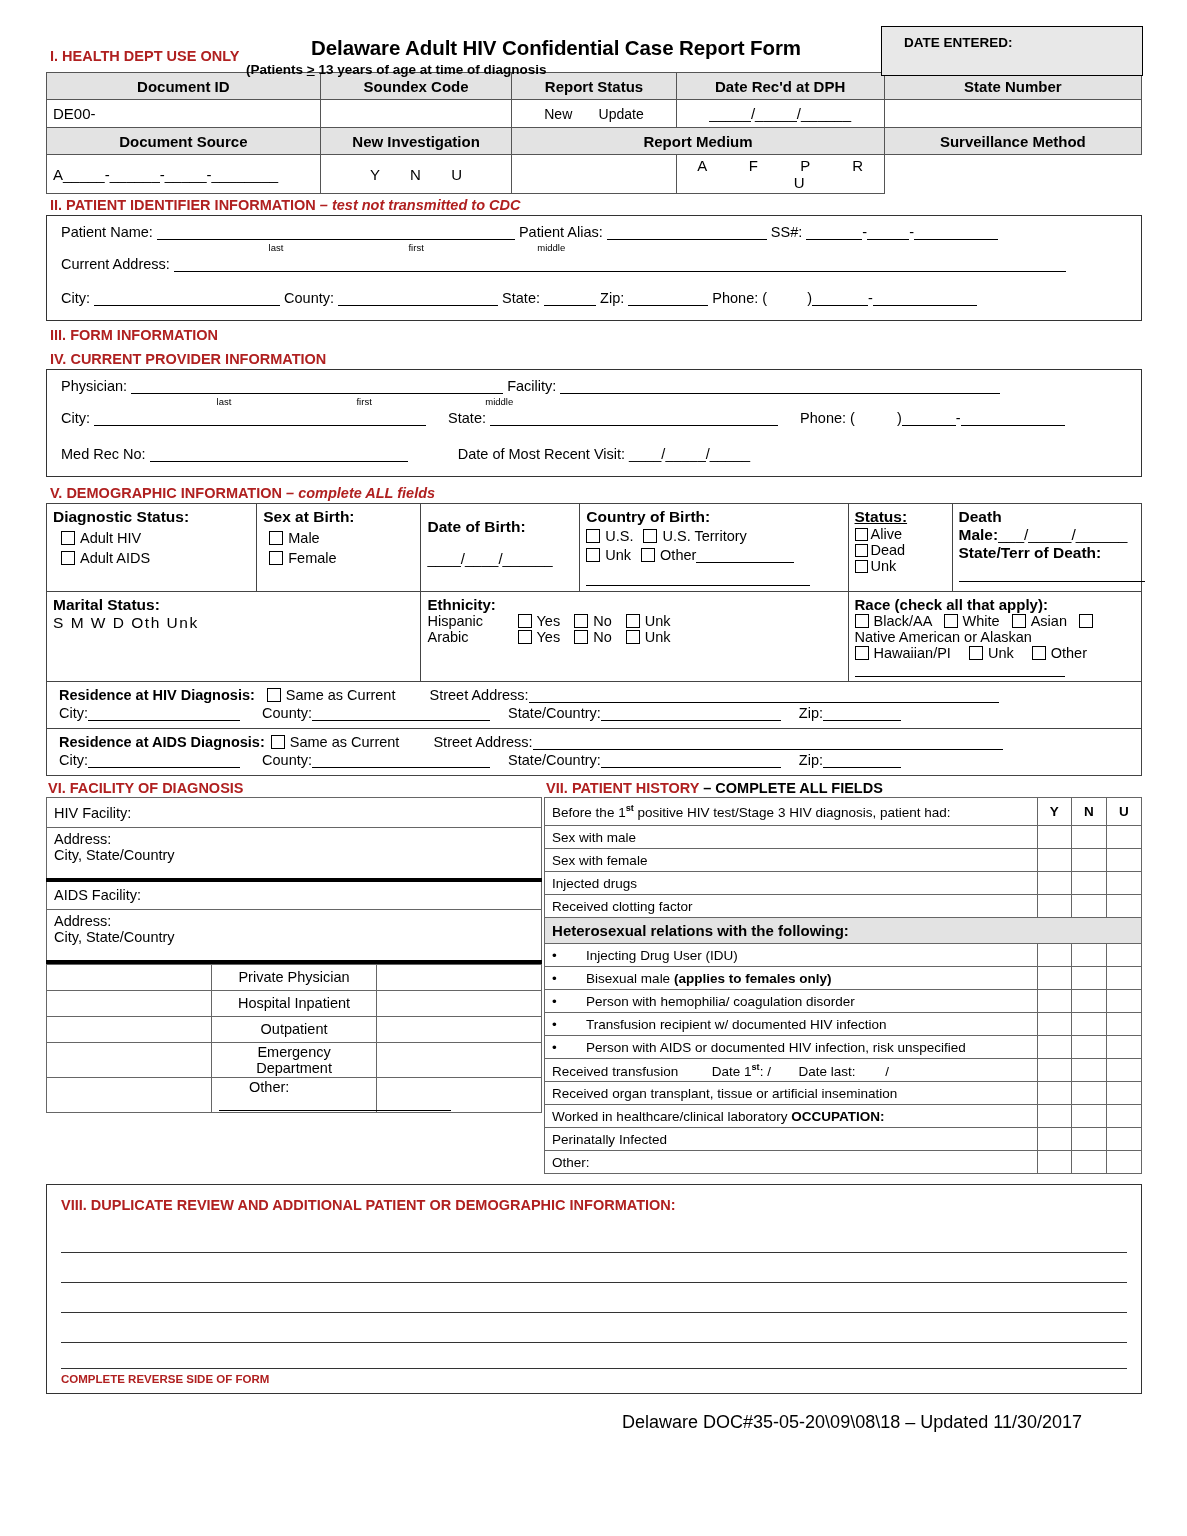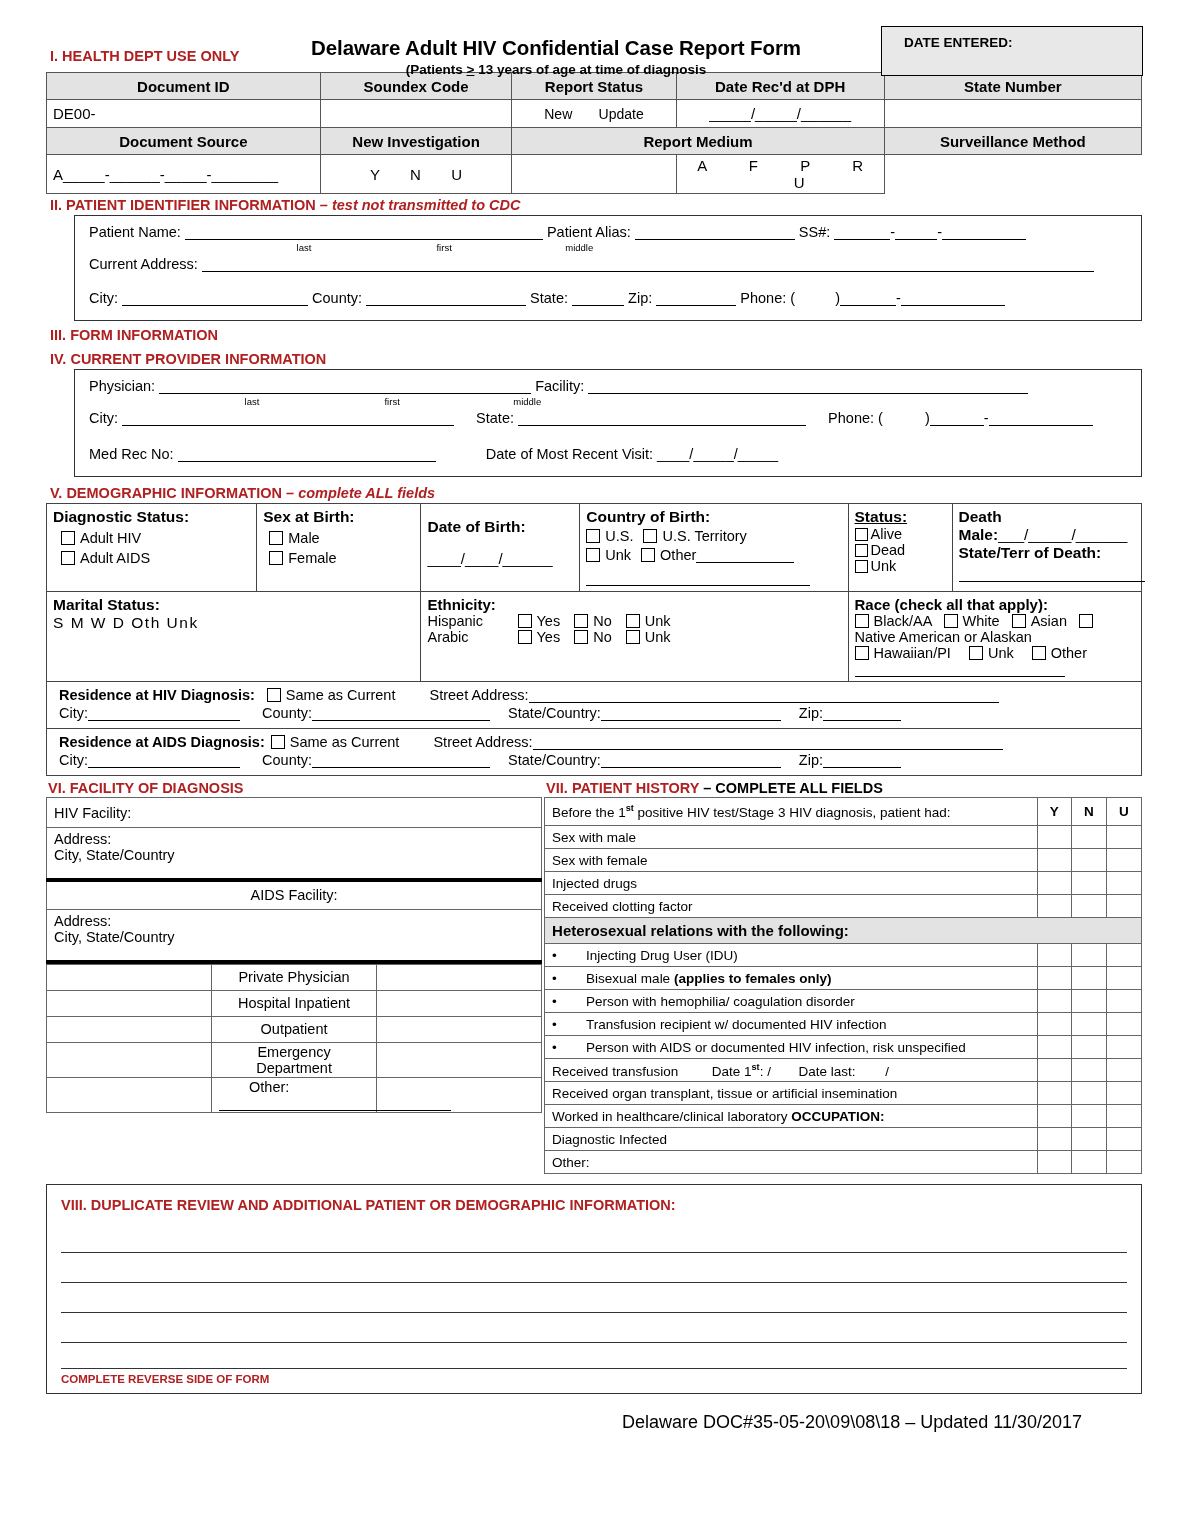--- a/index.html
+++ b/index.html
@@ -17,21 +17,21 @@
 
   
   .hdr { position:relative; height:72px; }
   .hdr-title {
     position:absolute; left:200px; top:36px; width:620px;
     text-align:center; font-size:20.5px; font-weight:bold;
     letter-spacing:-0.1px;
   }
   .hdr-sub {
     position:absolute; left:200px; top:62px; width:620px;
-    text-align:center; font-size:13.5px; font-weight:bold;
+    font-size:13.5px; font-weight:bold;
   }
   .date-entered {
     position:absolute; left:835px; top:26px; width:262px; height:50px;
     border:1.6px solid #000; background:#e8e8e8;
     font-weight:bold; font-size:13.5px; padding:8px 0 0 22px;
   }
   .sec-hdr {
     color:#b02020; font-weight:bold; font-size:14.5px;
     margin:3px 0 2px 4px;
   }
@@ -44,41 +44,41 @@
   table.g td { border:1px solid #555; padding:2px 6px; vertical-align:middle; }
   .shade { background:#e3e3e3; }
   .ctr { text-align:center; }
   .b { font-weight:bold; }
 
   
   #sec1 td { height:28px; font-size:15px; }
   #sec1 .hrow td { font-weight:bold; text-align:center; background:#e3e3e3; height:27px; }
 
   
-  .boxed { border:1.6px solid #333; padding:8px 0 10px 14px;margin-left:28px; }
+  .boxed { border:1.6px solid #333; padding:8px 0 10px 14px; }
   .ln { display:inline-block; border-bottom:1.2px solid #000; vertical-align:bottom; height:15px; }
   .tiny { font-size:9.5px; }
   .row { position:relative; }
 
   
   table.demo { border-collapse:collapse; width:100%; table-layout:fixed; }
   table.demo > tbody > tr > td { border:1.2px solid #444; vertical-align:top; padding:4px 6px; }
   .cb {
     display:inline-block; width:14px; height:14px;
     border:1.6px solid #000; vertical-align:-2px; margin-right:5px;
   }
   .cbs { display:inline-block; width:13px; height:13px; border:1.6px solid #000; vertical-align:-2px; margin-right:3px; }
 
   
   table.fac { border-collapse:collapse; width:100%; table-layout:fixed; }
   table.fac td { border:1px solid #666; height:26px; padding:1px 7px; font-size:14.5px; }
   table.hist { border-collapse:collapse; width:100%; table-layout:fixed; }
   table.hist td { border:1px solid #666; height:23px; padding:0 7px; font-size:13.5px; }
 
-  .thickline { border-top:4px solid #000 !important;text-align:center; }
+  .thickline { border-top:4px solid #000 !important; }
 
   
   #sec8 { border:1.6px solid #333; padding:10px 14px 8px 14px; }
   .wline { border-bottom:1.6px solid #333; height:30px; }
   .footer-note { color:#b02020; font-weight:bold; font-size:11.5px; margin-top:4px; }
   .docfoot { text-align:right; font-size:18px; margin-top:18px; padding-right:60px; }
   sup { font-size:0.68em; vertical-align:super;font-weight:bold; }
 </style>
 </head>
 <body>
@@ -494,21 +494,21 @@
               <td></td>
               <td></td>
             </tr>
         <tr>
               <td><span>Worked in healthcare/clinical laboratory </span><span class="b">OCCUPATION:</span></td>
               <td></td>
               <td></td>
               <td></td>
             </tr>
         <tr>
-              <td>Diagnostic Infected</td>
+              <td>Perinatally Infected</td>
               <td></td>
               <td></td>
               <td></td>
             </tr>
         <tr>
               <td>Other:</td>
               <td></td>
               <td></td>
               <td></td>
             </tr>

